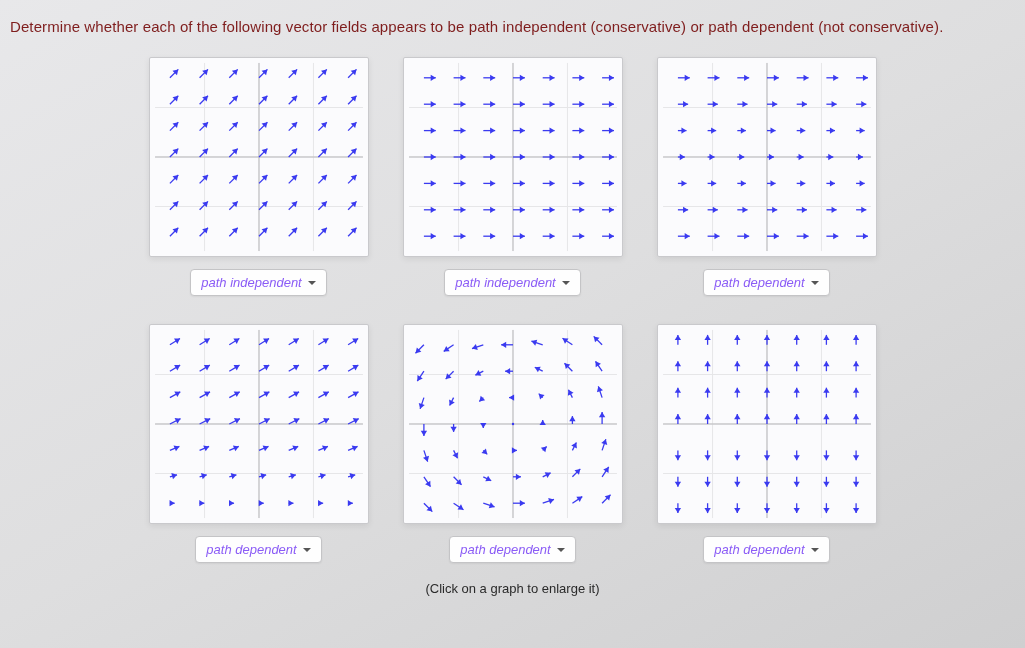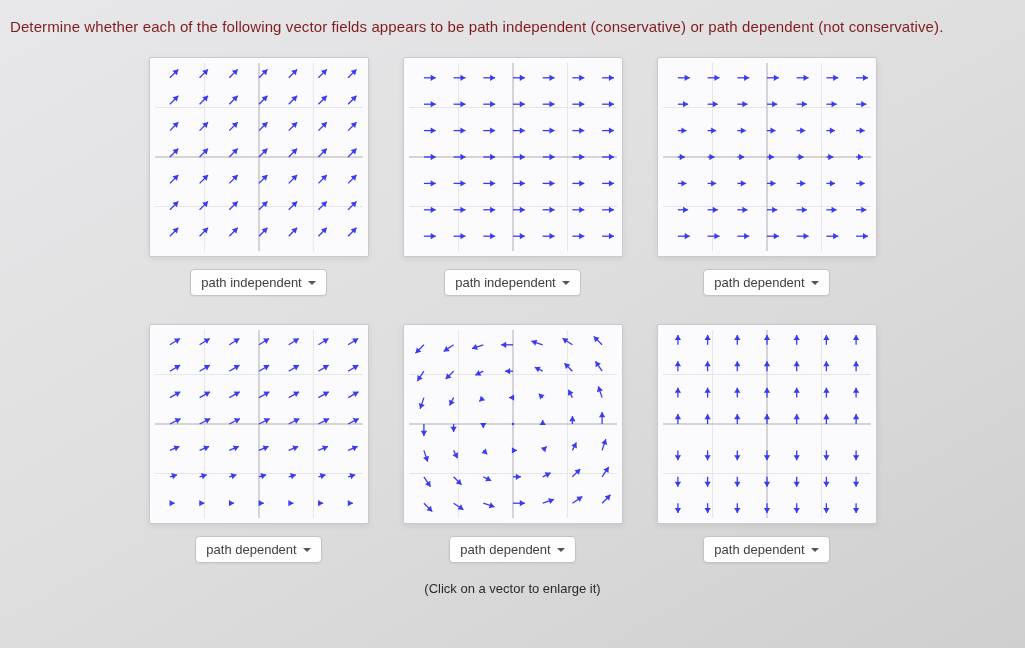--- a/index.html
+++ b/index.html
@@ -51,22 +51,23 @@
     border-radius: 4px;
     padding: 5px 10px;
     display: flex;
     align-items: center;
     gap: 6px;
     cursor: pointer;
     box-shadow: 0 1px 2px rgba(0,0,0,0.06);
   }
   .select-wrap span {
     font-size: 13px;
-    color: #404040;
+    color: #8b5cf6;
     white-space: nowrap;
+    font-style: italic;
   }
   .caret {
     width: 0; height: 0;
     border-left: 4px solid transparent;
     border-right: 4px solid transparent;
     border-top: 4px solid #555;
   }
   .hint {
     text-align: center;
     font-size: 13px;
@@ -777,13 +778,13 @@
         </svg>
     </div>
     <div class="select-wrap">
       <span>path dependent</span>
       <div class="caret"></div>
     </div>
   </div>
 
 </div>
 
-<div class="hint">(Click on a vector to enlarge it)</div>
+<div class="hint">(Click on a graph to enlarge it)</div>
 
 </body></html>

